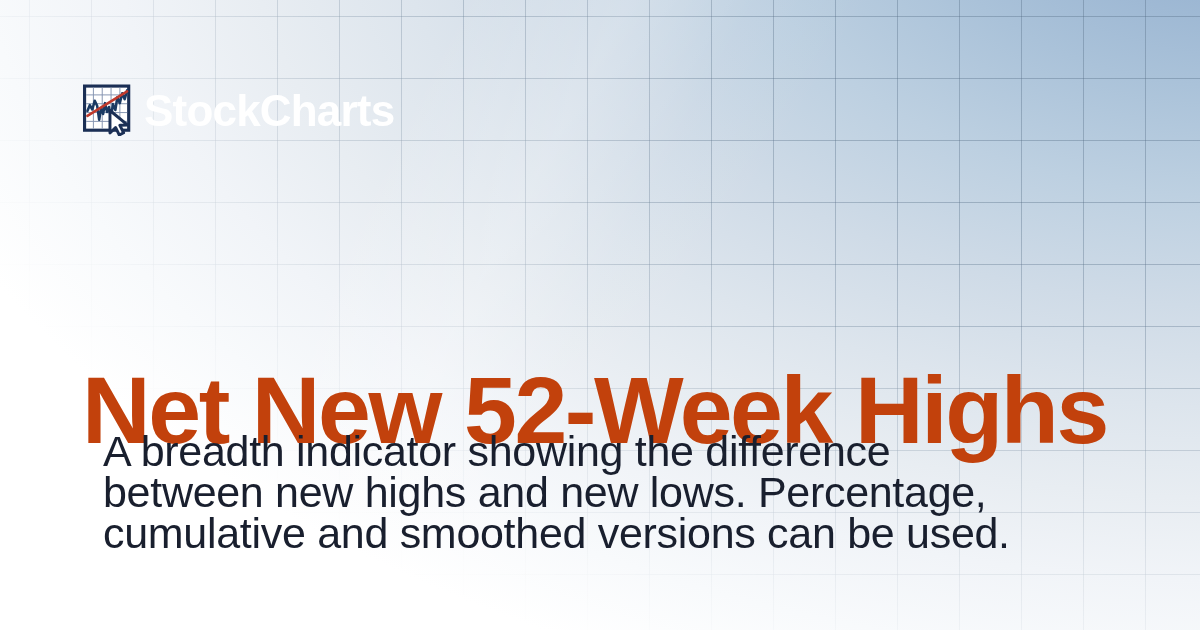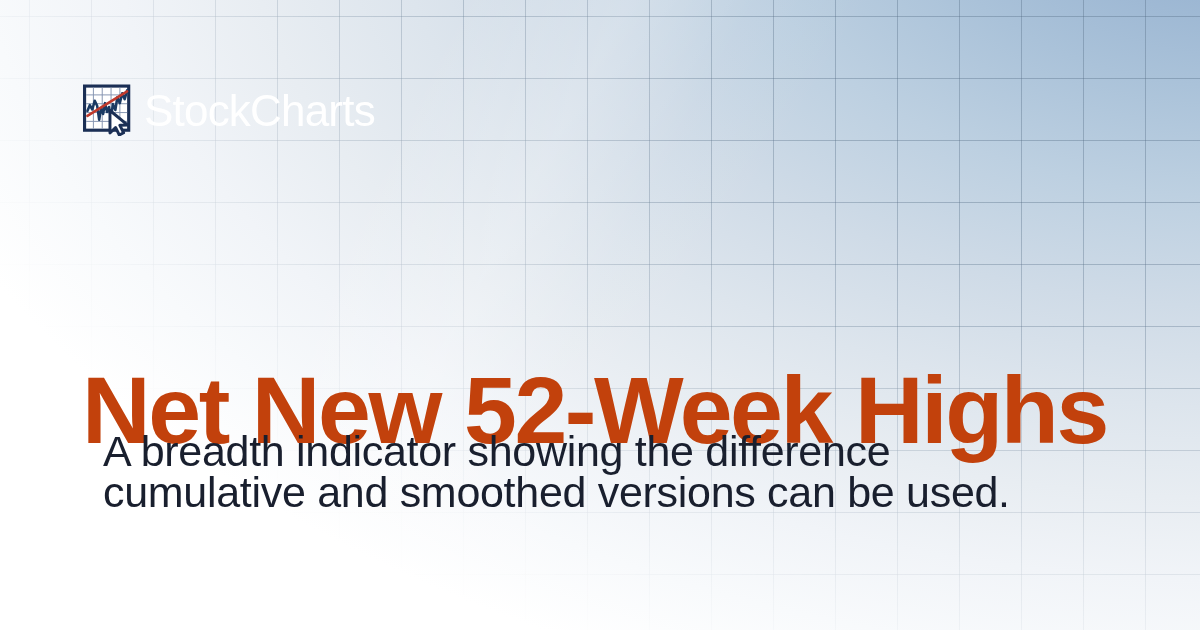--- a/index.html
+++ b/index.html
@@ -102,21 +102,21 @@
   }
   .logo-mark {
     width: 51px;
     height: 52px;
     display: block;
     flex: 0 0 auto;
   }
   .logo-word {
     color: #ffffff;
     font-size: 44px;
-    font-weight: normal;
+    font-weight: bold;
     letter-spacing: -0.8px;
     line-height: 1;
     white-space: nowrap;
     margin-top: 2px;
   }
 
   
   .headline {
     position: absolute;
     left: 82px;
@@ -179,16 +179,17 @@
         <path d="M27.5,26.5 L27.5,49.5 L33.2,43.8 L37.0,51.5 L41.4,49.2 L37.6,41.6 L45.6,41.4 Z" fill="#ffffff" stroke="#1b2f55" stroke-width="3" stroke-linejoin="round"></path>
       </svg>
     </span>
     <span class="logo-word">StockCharts</span>
   </div>
 
   <h1 class="headline">Net New 52-Week Highs</h1>
 
   <div class="subtitle">
     <span class="subtitle-line">A breadth indicator showing the difference</span>
+    <span class="subtitle-line">between new highs and new lows. Percentage,</span>
     <span class="subtitle-line">cumulative and smoothed versions can be used.</span>
   </div>
 
 </div>
 
 </body></html>

